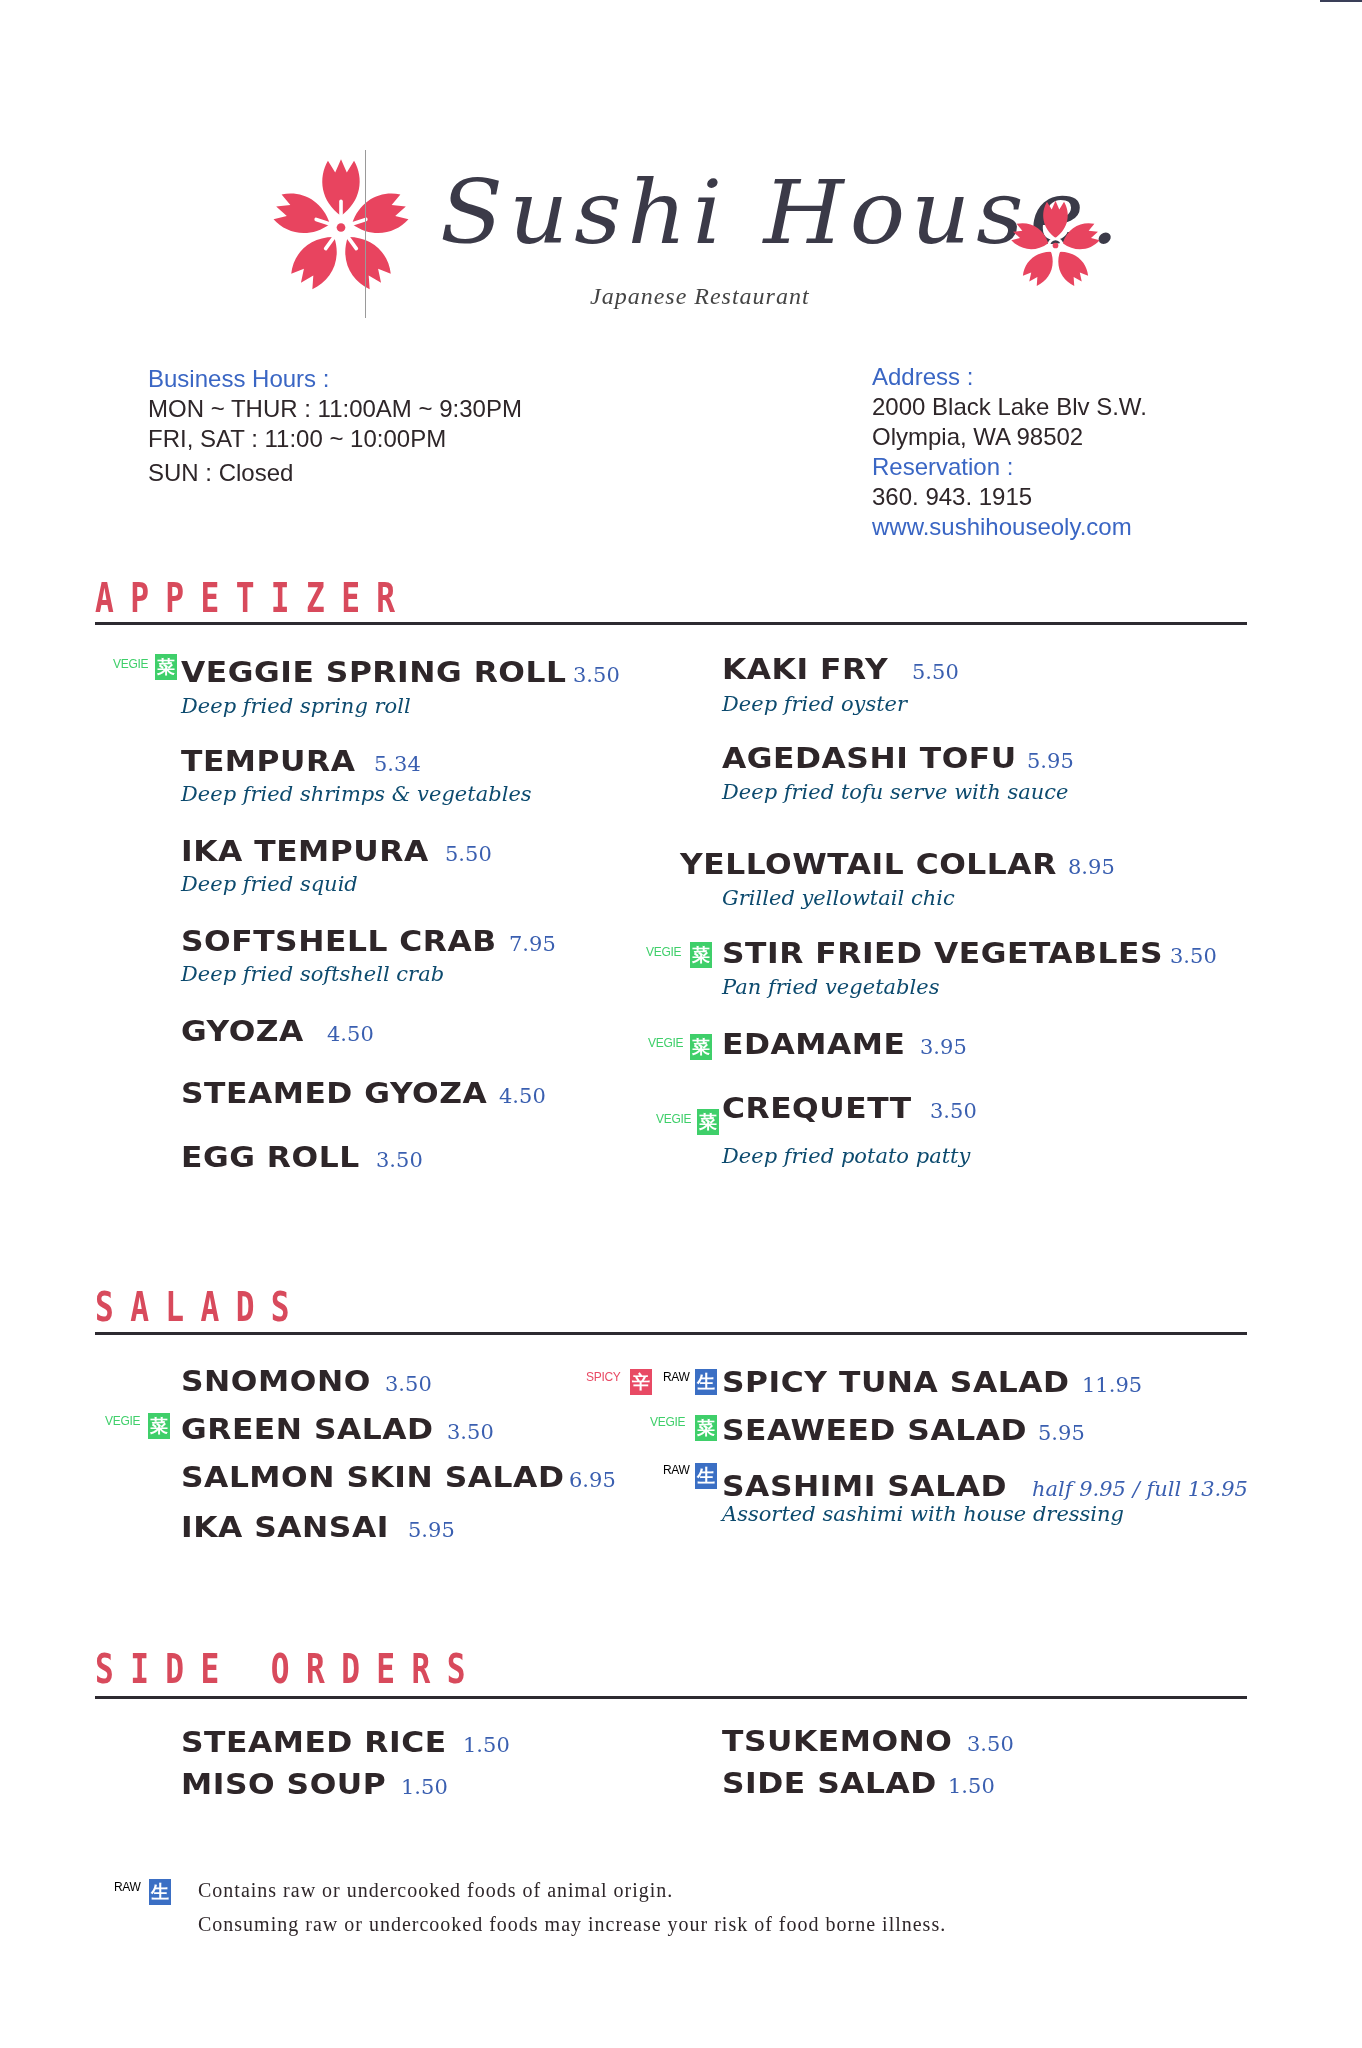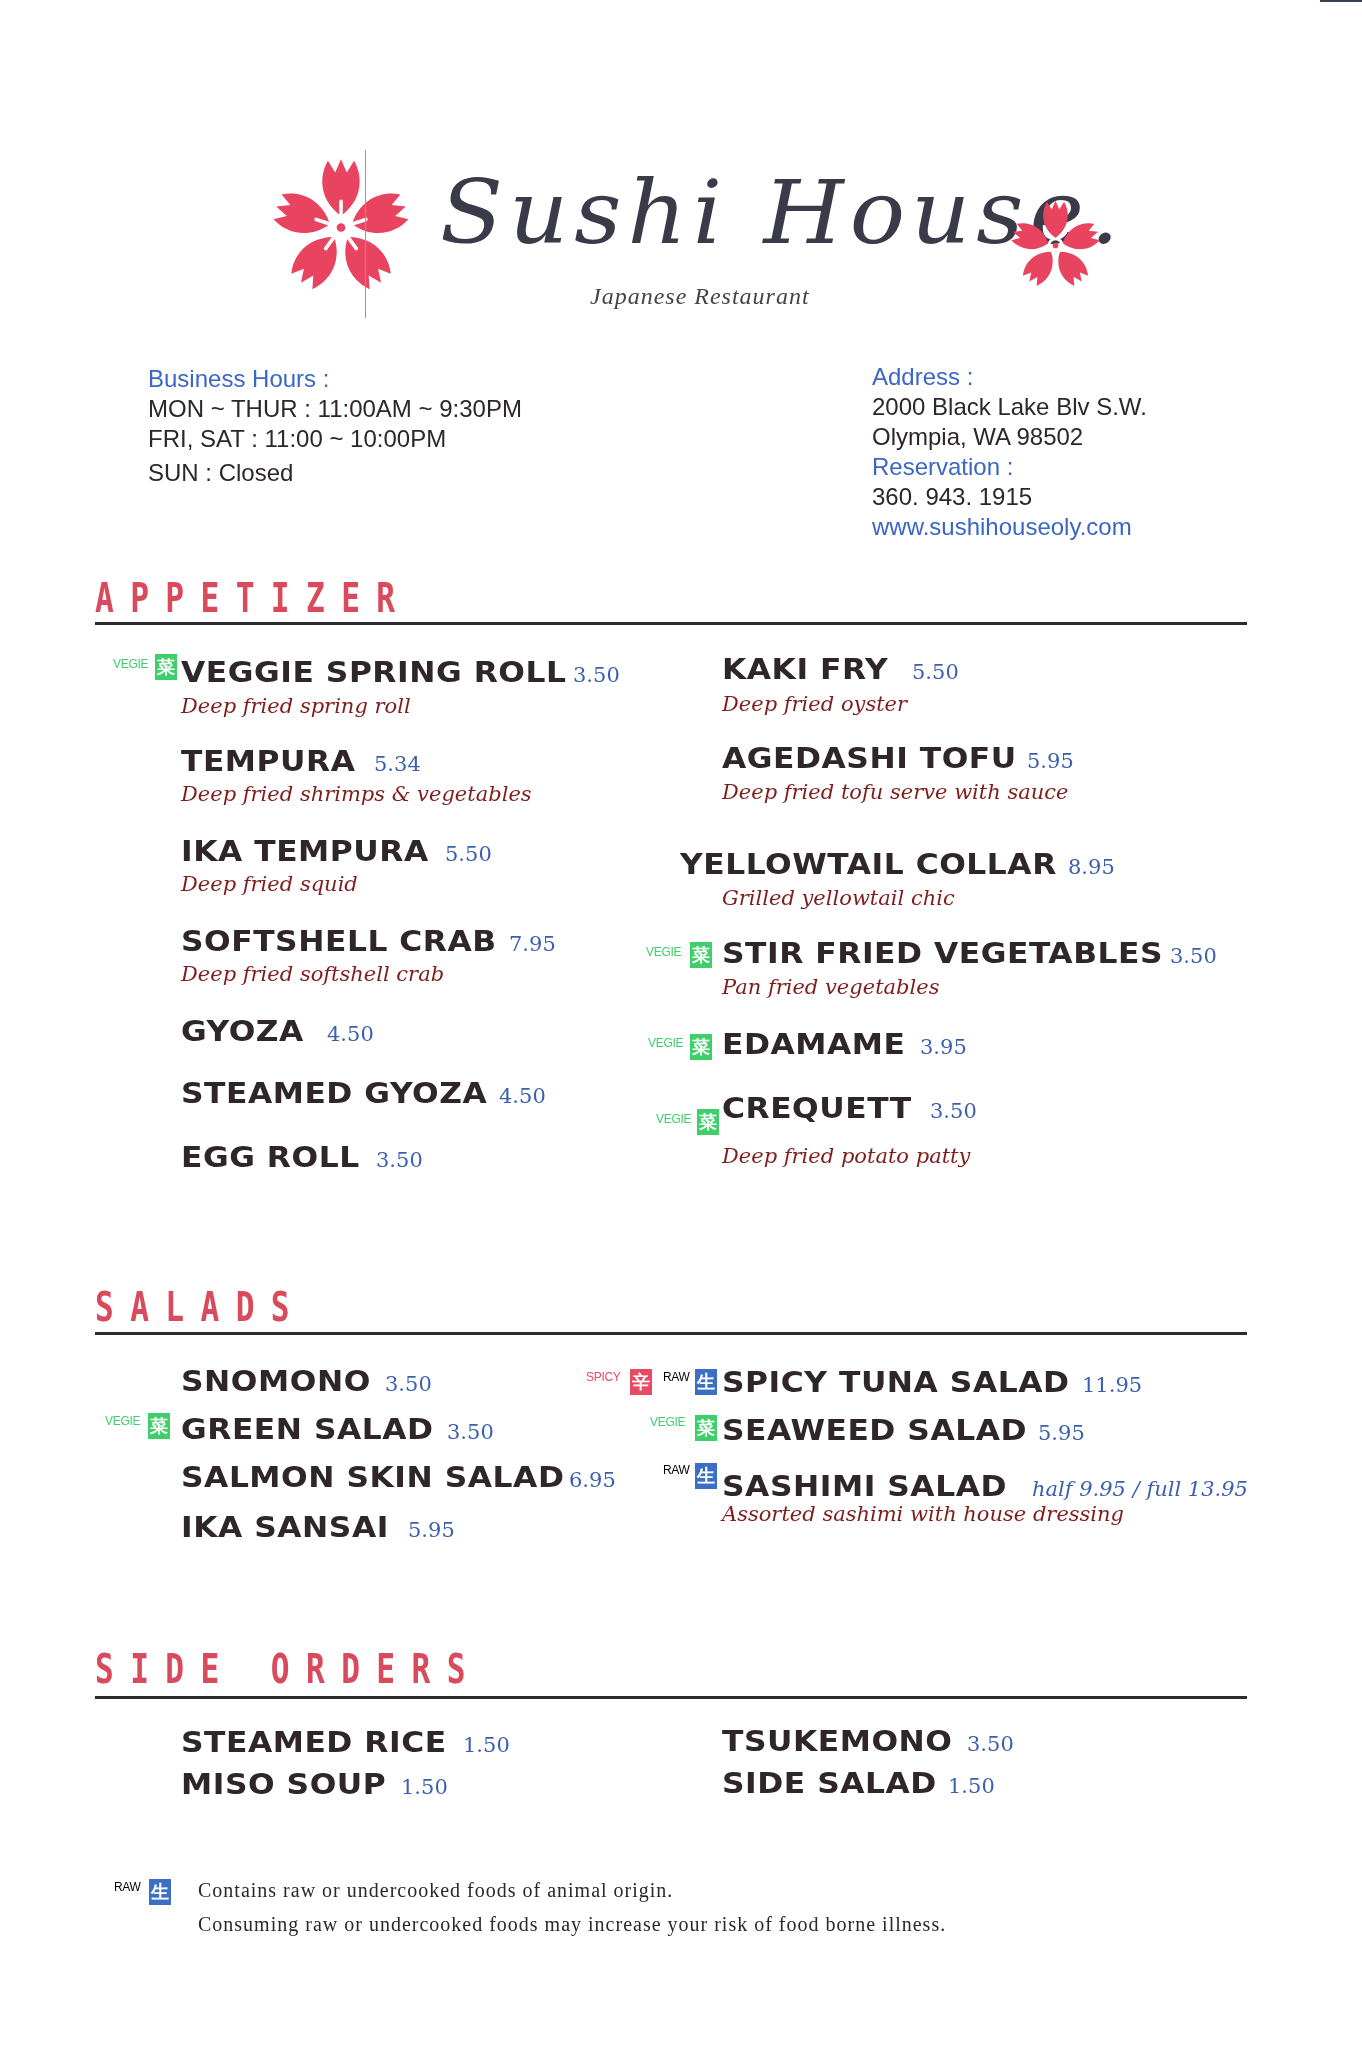--- a/index.html
+++ b/index.html
@@ -24,21 +24,21 @@
   .sec-title { position:absolute; left:95px; font-family:"DejaVu Sans Mono", monospace; font-weight:bold;
                color:#d84a5c; font-size:40px; letter-spacing:21px; line-height:40px; white-space:nowrap;
                transform:scaleX(0.78); transform-origin:left center; }
   .rule { position:absolute; left:95px; width:1152px; height:3px; background:#2d2a31; }
 
   .item { position:absolute; white-space:nowrap; }
   .name { font-family:"DejaVu Sans", sans-serif; font-weight:bold; font-size:29px; color:#2e2629;
           letter-spacing:0.5px; display:inline-block; transform:scaleX(1.08); transform-origin:left center; }
   .price { font-family:"DejaVu Serif", serif; font-size:21px; color:#3a5fb0; position:absolute; top:8px; white-space:nowrap; }
   .price.ital { font-style:italic; }
-  .desc { position:absolute; font-family:"DejaVu Serif", serif; font-style:italic; font-size:21px; color:#7f1d1d; white-space:nowrap; }
+  .desc { position:absolute; font-family:"DejaVu Serif", serif; font-style:italic; font-size:21px; color:#0c4a6e; white-space:nowrap; }
 
   .tag { position:absolute; font-size:12px; letter-spacing:-0.3px; font-family:"Liberation Sans", sans-serif; white-space:nowrap; }
   .tag.veg { color:#3fcf6a; }
   .tag.spicy { color:#e84a64; }
   .tag.raw { color:#000000; }
   .badge { position:absolute; width:22px; height:26px; color:#fff; font-size:18px; line-height:26px; text-align:center;
            font-family:"DejaVu Sans", sans-serif; font-weight:bold; }
   .badge.veg { background:#3fcf6a; }
   .badge.spicy { background:#e84a64; }
   .badge.raw { background:#3b6fc4; }

